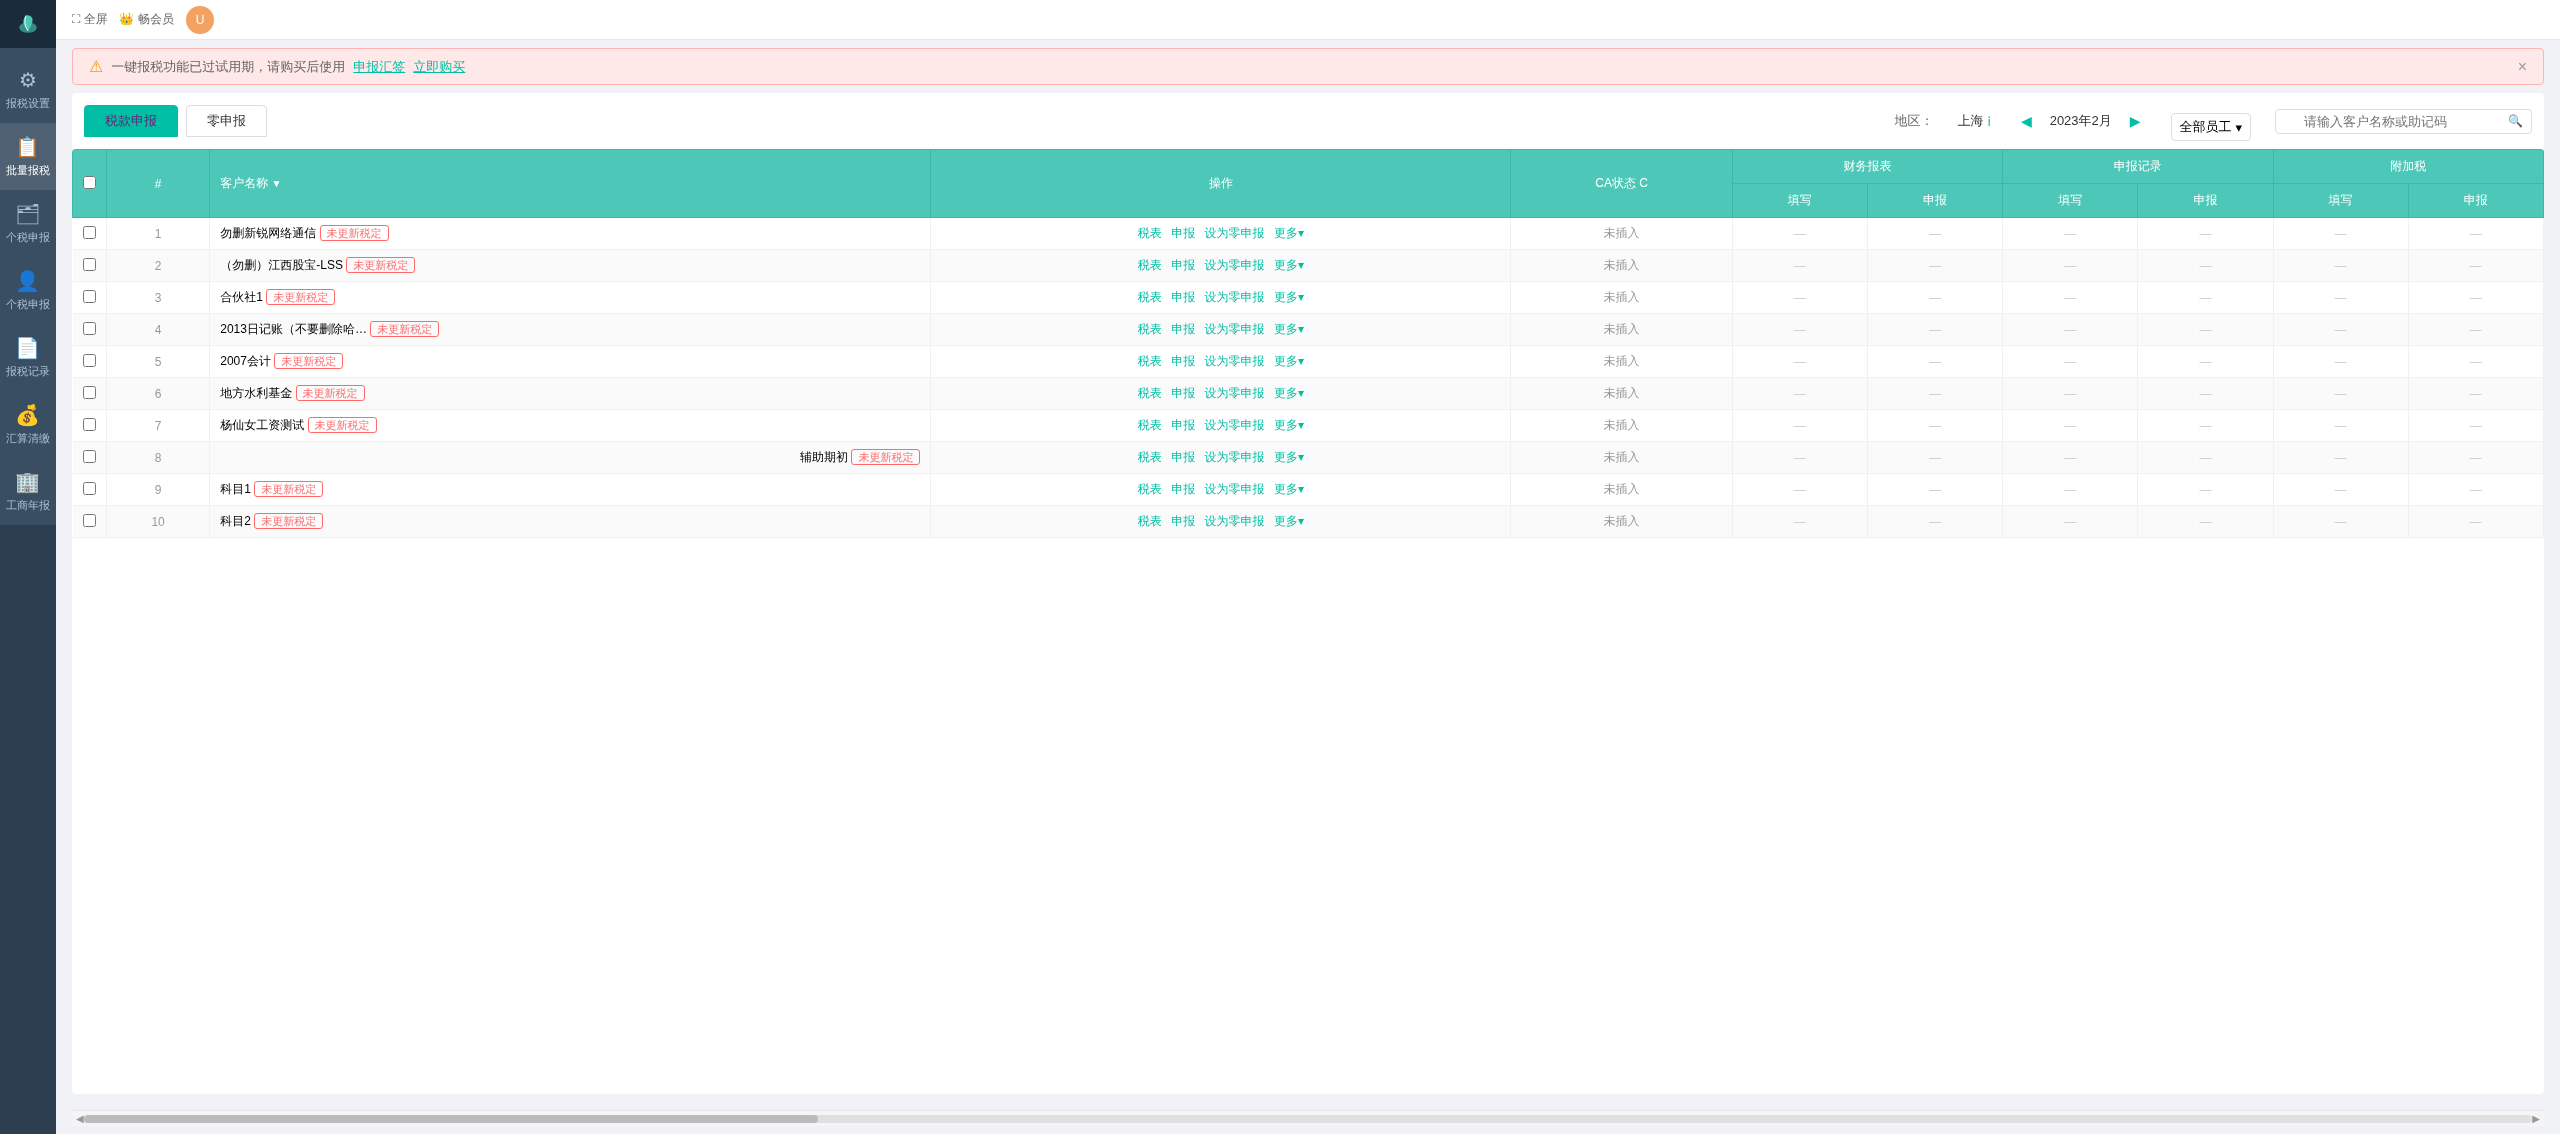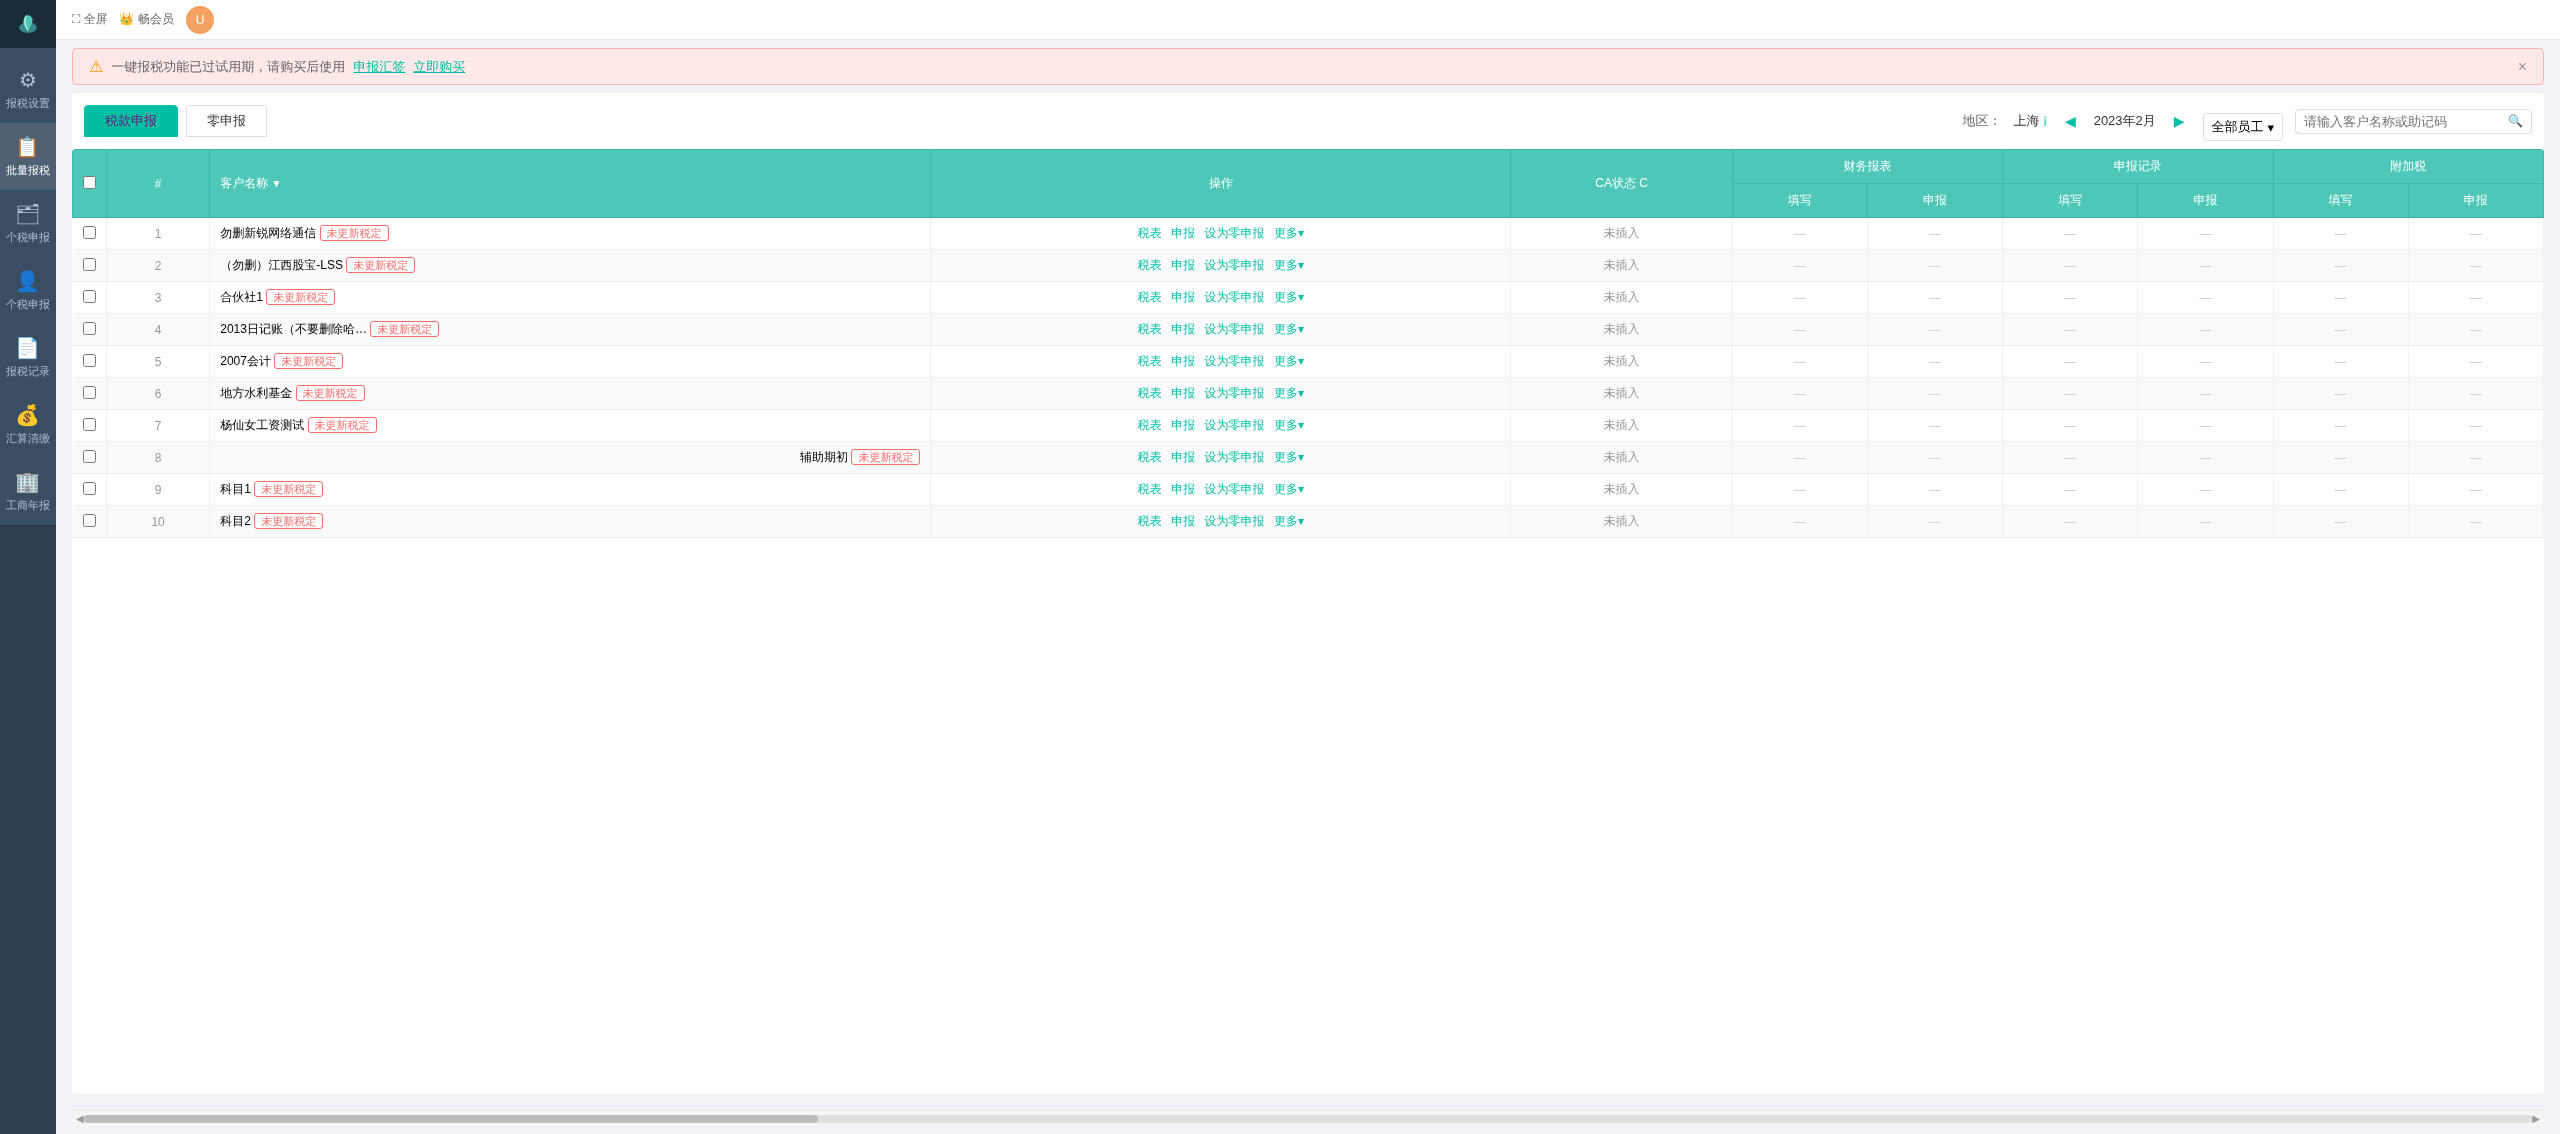--- a/index.html
+++ b/index.html
@@ -161,20 +161,21 @@
       background: #fff;
       gap: 4px;
       margin-left: auto;
     }
     .search-input-wrap input {
       border: none;
       outline: none;
       font-size: 13px;
       width: 200px;
       color: #999;
+      margin-left: 20px;
     }
 
     
     .table-container {
       flex: 1;
       margin: 0 16px 16px 16px;
       background: #fff;
       border-radius: 4px;
       overflow: auto;
     }
@@ -347,21 +348,21 @@
       </div>
 
       <div style="background:#fff; margin: 8px 16px 0 16px; border-radius:4px 4px 0 0; padding: 0;">
         <div style="display:flex; align-items:center; justify-content:space-between; padding: 8px 12px;">
 
           <div style="display:flex; gap:8px;">
             <button class="tab-btn active">税款申报</button>
             <button class="tab-btn">零申报</button>
           </div>
 
-          <div style="display:flex; align-items:center; gap:12px;">
+          <div style="display:flex; align-items:center; gap:24px;">
             <span class="region-label">地区：</span>
             <span class="region-value">
               <span>上海</span>
               <span style="color:#00bfa5; font-size:13px;">ℹ</span>
             </span>
             <div class="month-nav">
               <button style="background:none;border:none;cursor:pointer;color:#00bfa5;font-size:14px;">◀</button>
               <span class="month-display">2023年2月</span>
               <button style="background:none;border:none;cursor:pointer;color:#00bfa5;font-size:14px;">▶</button>
             </div>

